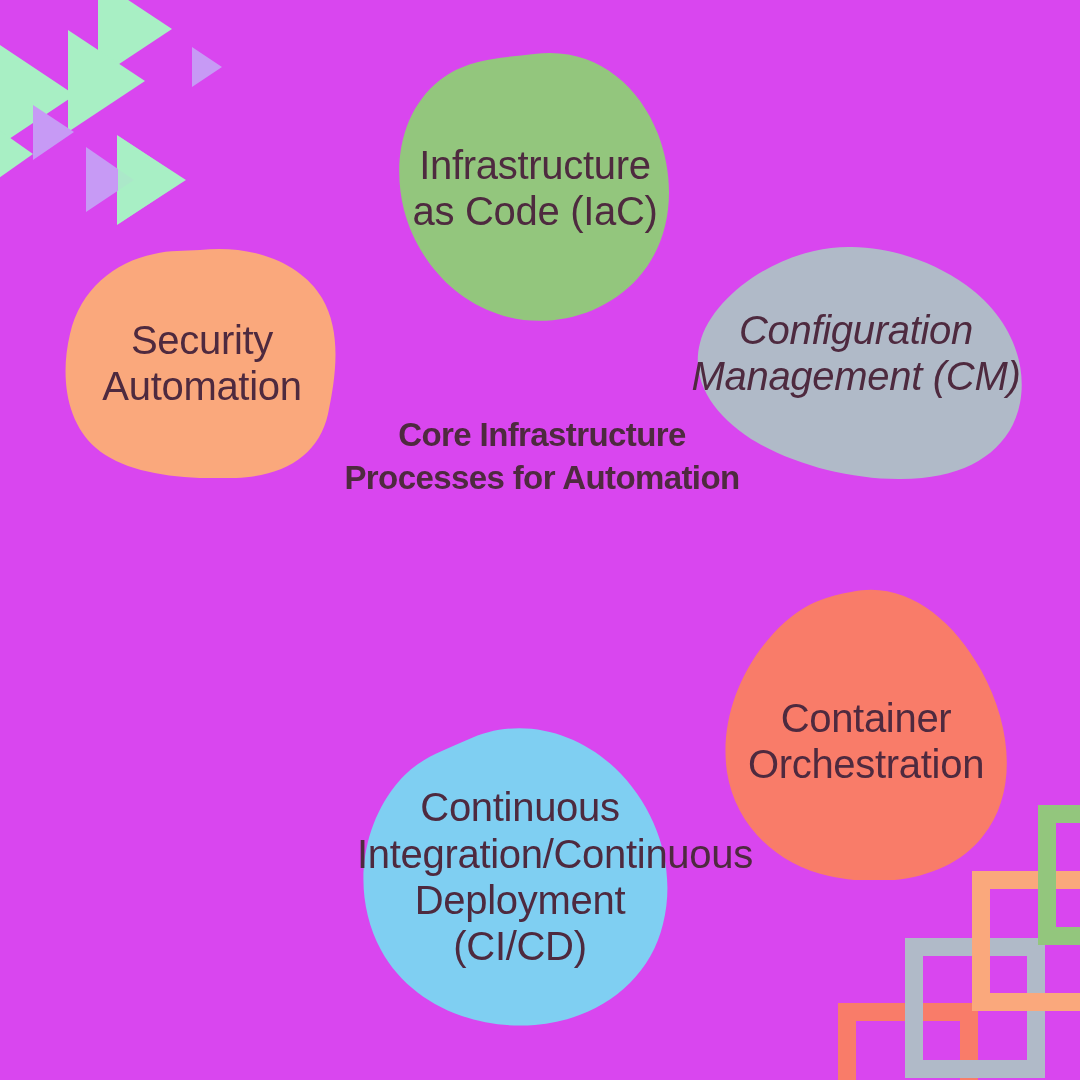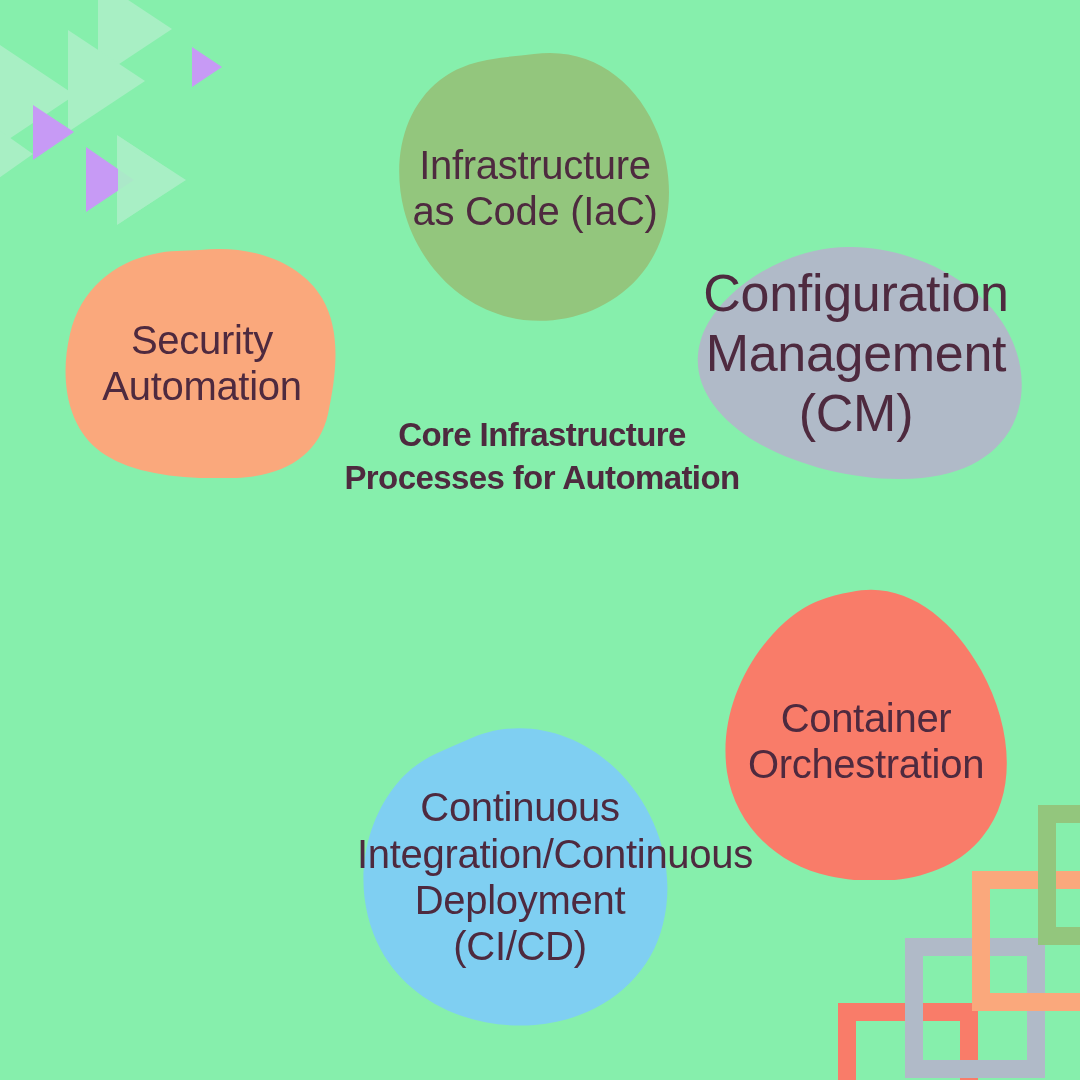--- a/index.html
+++ b/index.html
@@ -4,21 +4,21 @@
 <style>
   html, body {
     margin: 0;
     padding: 0;
     background: #FAF4FC;
   }
   #canvas {
     position: relative;
     width: 1080px;
     height: 1080px;
-    background: #86efac;
+    background: #d946ef;
     overflow: hidden;
     font-family: "Liberation Sans", sans-serif;
   }
   #decor-triangles, #decor-squares {
     position: absolute;
     left: 0;
     top: 0;
     width: 1080px;
     height: 1080px;
     pointer-events: none;
@@ -51,21 +51,21 @@
   }
 
   
   #blob-iac      { left: 386px; top: 52px;  width: 290px; height: 272px; }
   #blob-iac .blob-label      { font-size: 40px; margin-left: 8px; }
 
   #blob-security { left: 64px;  top: 248px; width: 276px; height: 230px; text-align: center; }
   #blob-security .blob-label { font-size: 40px; }
 
   #blob-cm       { left: 688px; top: 247px; width: 336px; height: 232px; }
-  #blob-cm .blob-label       { font-size: 52px; margin-top: -20px; }
+  #blob-cm .blob-label       { font-size: 40px; margin-top: -20px; font-style: italic; }
 
   #blob-monitor  { left: 68px;  top: 578px; width: 276px; height: 278px; }
   #blob-monitor .blob-label  { font-size: 40px; }
 
   #blob-cicd     { left: 357px; top: 728px; width: 326px; height: 298px; }
   #blob-cicd .blob-label     { font-size: 40px; }
 
   #blob-container{ left: 725px; top: 588px; width: 282px; height: 292px; }
   #blob-container .blob-label{ font-size: 40px; margin-top: 14px; }
 

